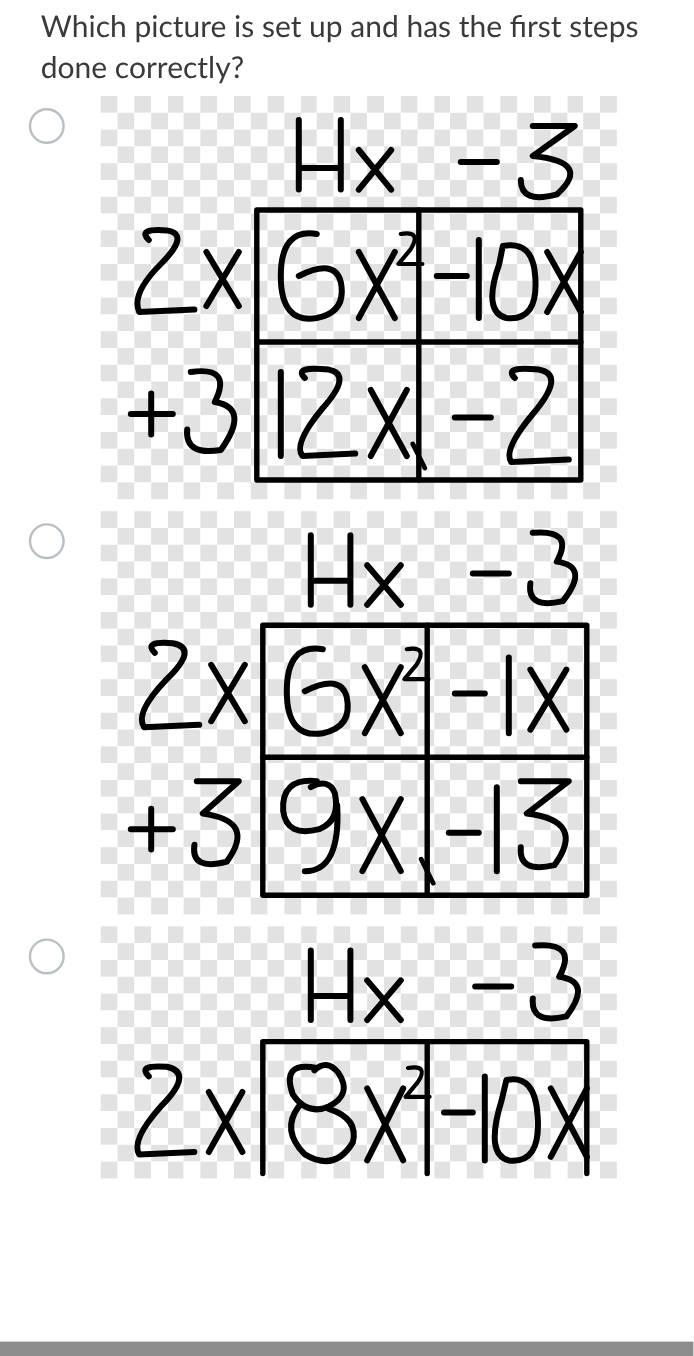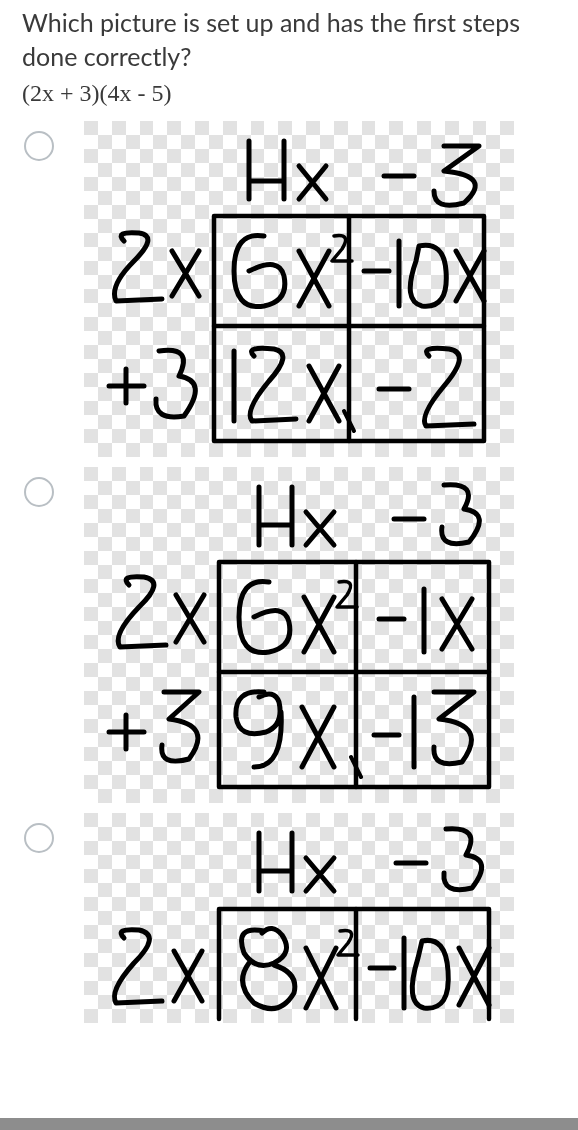--- a/index.html
+++ b/index.html
@@ -1,38 +1,37 @@
 <!DOCTYPE html>
 <html><head>
 <meta charset="utf-8">
 <style>
   html,body{margin:0;padding:0;background:#fff;font-family:"Lato","Helvetica Neue",Arial,sans-serif;color:#3a3a3a}
   .page{width:578px;min-height:1130px;box-sizing:border-box;padding:6px 24px 0 20px;position:relative}
-  .question-text{font-size:25px;line-height:1.35;margin:0 0 6px 2px}
+  .question-text{font-size:25px;line-height:1.35;margin:0 0 6px 14px}
   .expression{font-family:"Times New Roman",serif;font-size:24px;margin:0 0 14px 2px}
   .option{display:flex;align-items:flex-start;margin-bottom:10px}
   .radio{width:26px;height:26px;border:2px solid #b9bfc4;border-radius:50%;flex:0 0 26px;margin:10px 30px 0 4px;background:#fff}
   .chk-wrap{position:relative;width:430px}
   .chk-bg{width:430px;line-height:0}
   .chk-bg .r{height:14px;display:flex}
   .chk-bg .c{width:14px;height:14px}
   .chk-bg .a{background:#e2e2e2}
   .chk-bg .b{background:#fff}
   .hand-layer{position:absolute;inset:0}
   .hand-layer svg{width:100%;height:100%;display:block}
   .hand-layer path,.hand-layer line{stroke:#000;fill:none;stroke-linecap:round;stroke-linejoin:round}
   .bottom-bar{position:absolute;left:0;right:0;bottom:0;height:12px;background:#8d8d8d}
 </style>
 </head>
 <body>
 
 <div class="page">
 
   <p class="question-text">Which picture is set up and has the first steps done correctly?</p>
-  <p class="expression">(2x + 3)(4x - 5)</p>
 
   <div class="option">
     <div class="radio"></div>
     <div class="chk-wrap">
       <div class="chk-bg" id="bg1">
           <div class="r">
             <div class="c a"></div>
             <div class="c b"></div>
             <div class="c a"></div>
             <div class="c b"></div>

